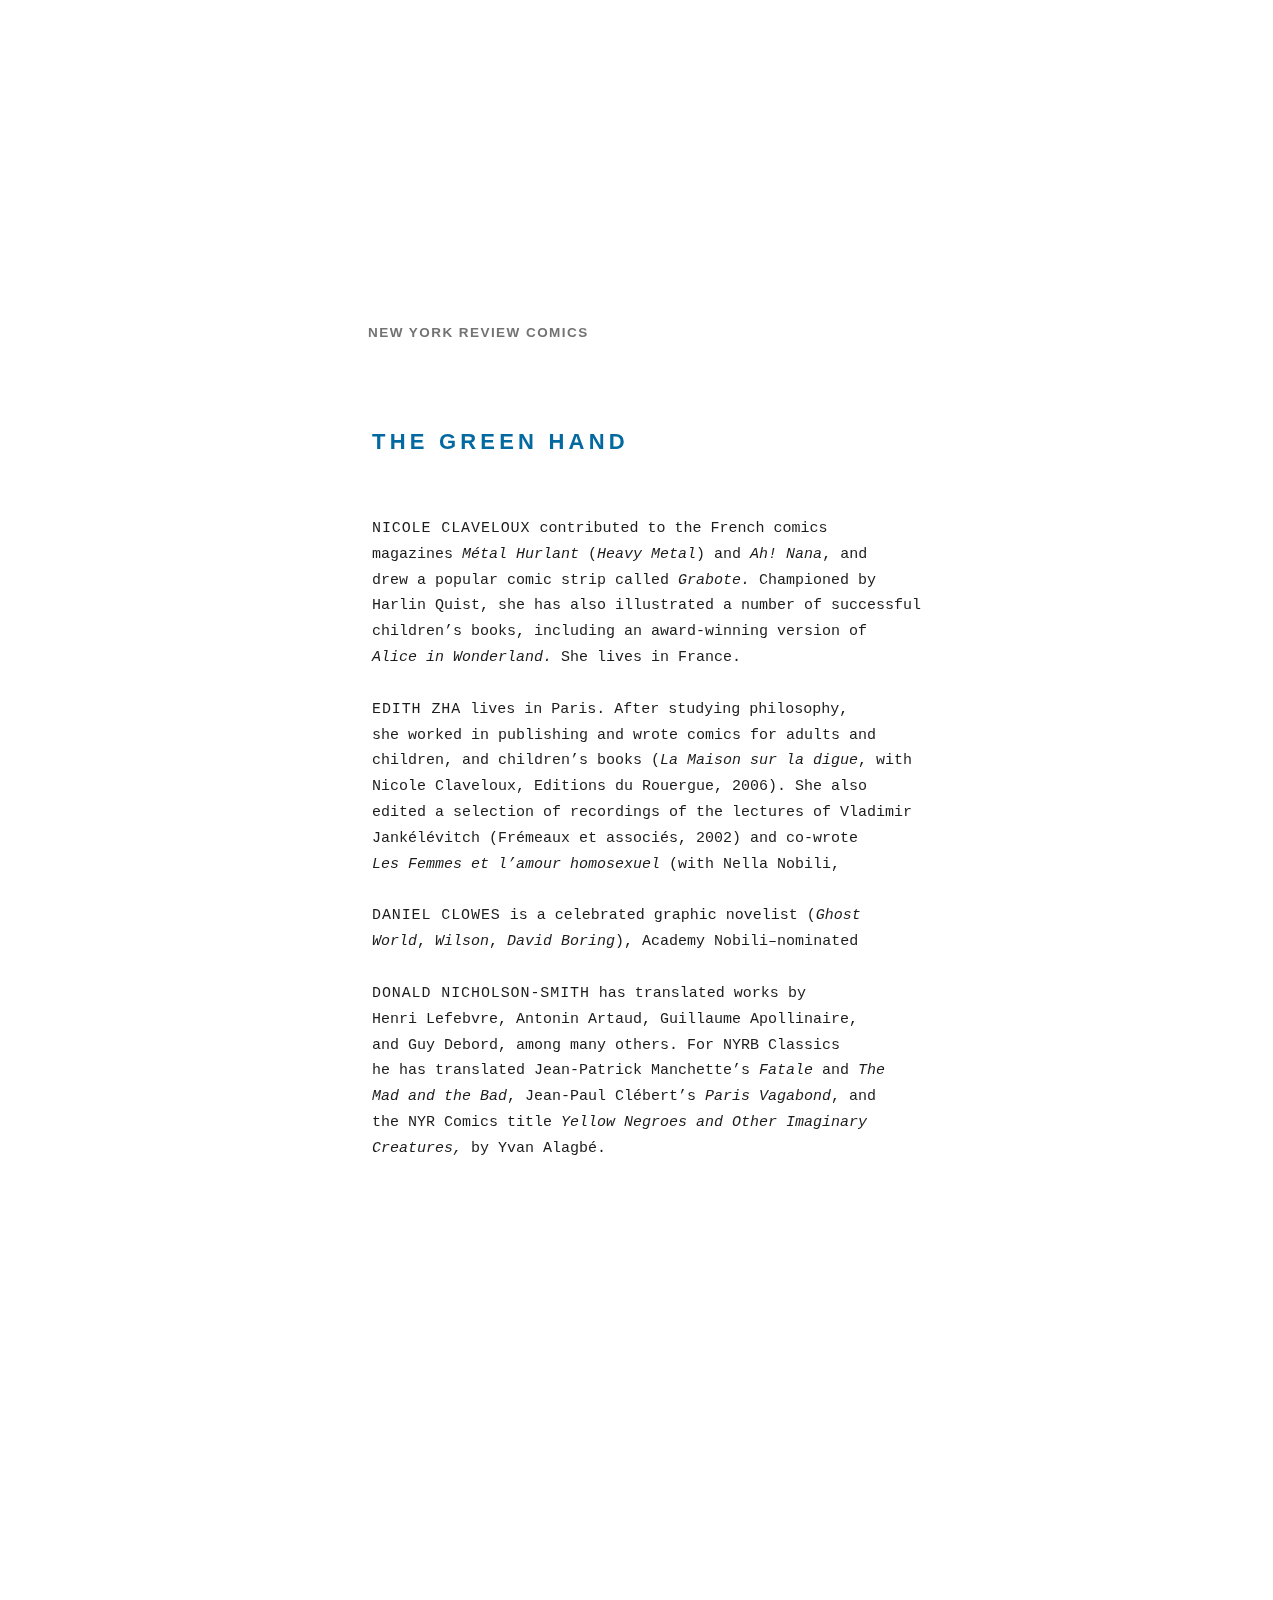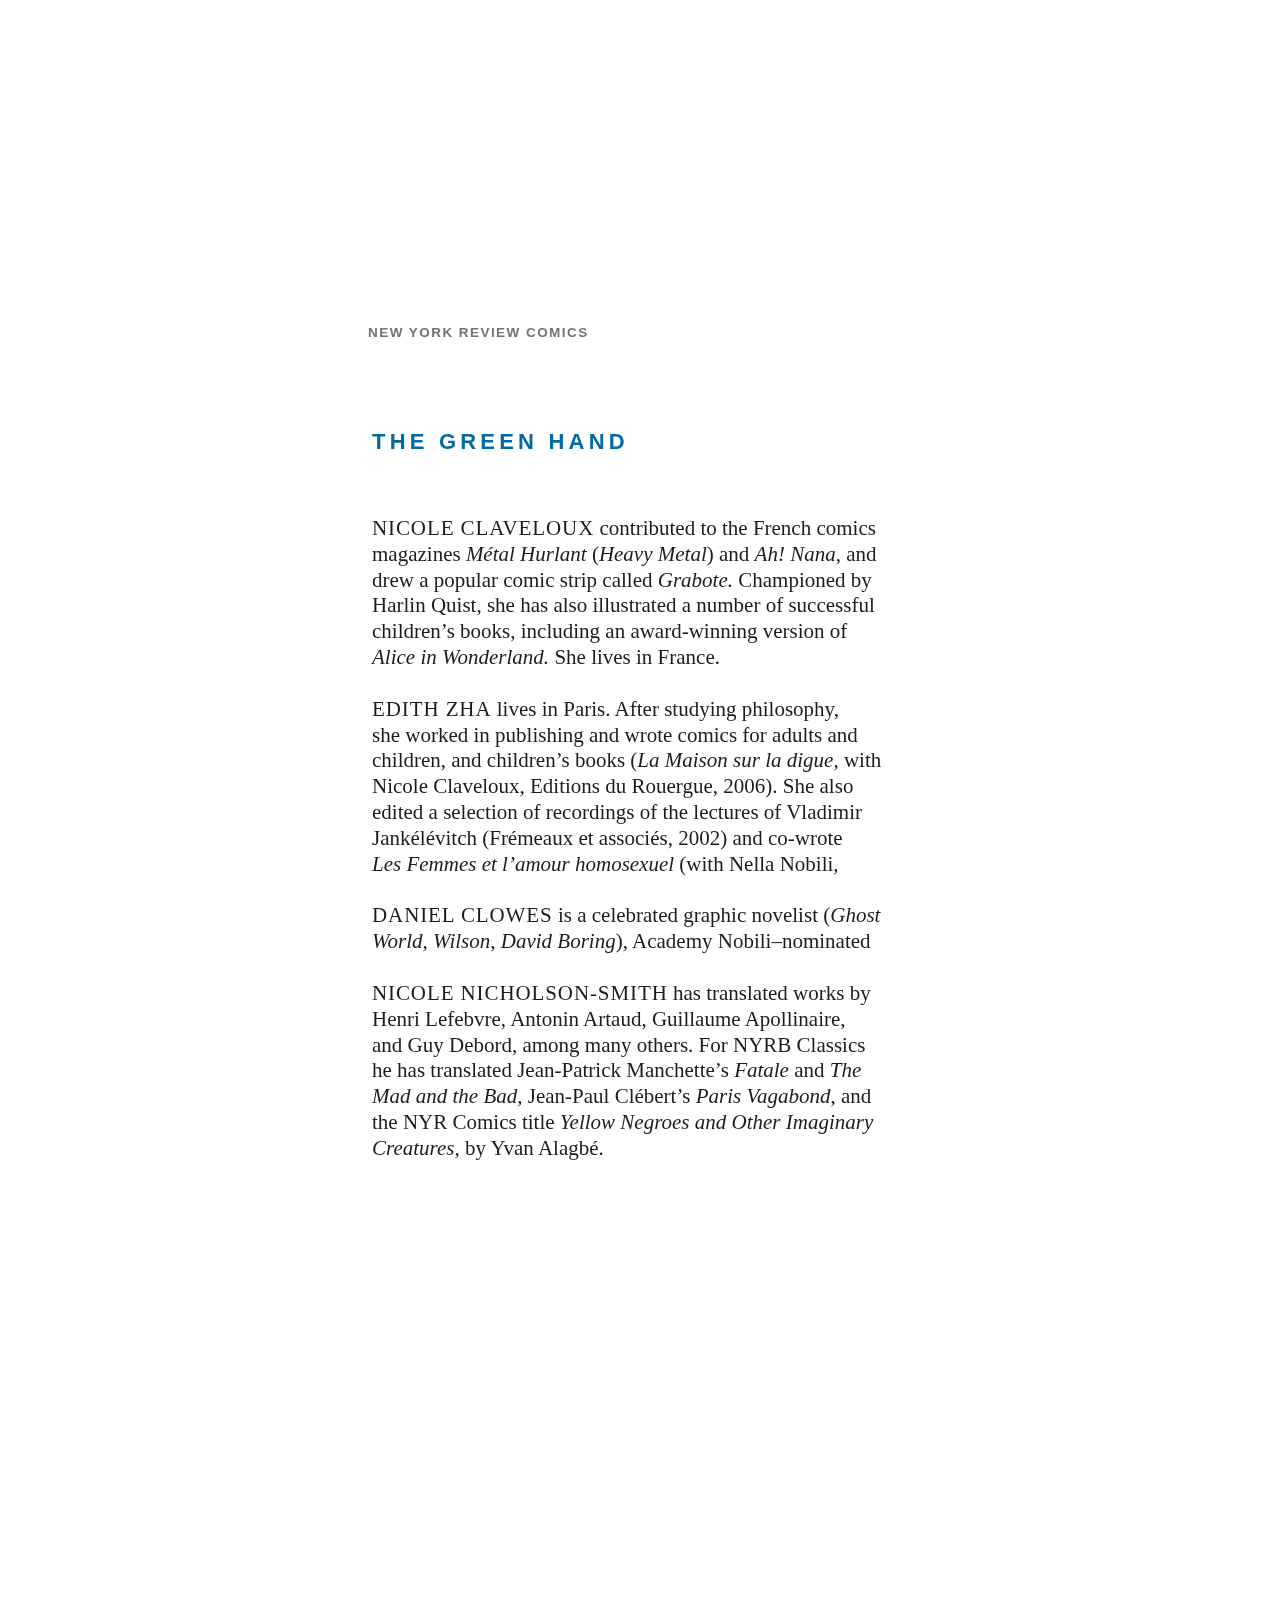--- a/index.html
+++ b/index.html
@@ -40,22 +40,22 @@
       font-size: 22px;
       letter-spacing: 4.2px;
       color: #0369a1;
       white-space: nowrap;
     }
     .bios {
       position: absolute;
       left: 372px;
       top: 516px;
       width: 520px;
-      font-family: Liberation Serif, serif;
-      font-size: 21px;
+      font-family: Liberation Mono, monospace;
+      font-size: 15px;
       color: #1c1c1c;
     }
     .bio {
       margin: 0 0 26px 0;
     }
     .line {
       height: 25.8px;
       line-height: 25.8px;
       white-space: nowrap;
     }
@@ -89,21 +89,21 @@
         <div class="line"><span>Nicole Claveloux, Editions du Rouergue, 2006). She also</span></div>
         <div class="line"><span>edited a selection of recordings of the lectures of Vladimir</span></div>
         <div class="line"><span>Jankélévitch (Frémeaux et associés, 2002) and co-wrote</span></div>
         <div class="line"><span class="it">Les Femmes et l’amour homosexuel</span><span> (with Nella Nobili,</span></div>
       </div>
     <div class="bio">
         <div class="line"><span class="caps">DANIEL CLOWES</span><span> is a celebrated graphic novelist (</span><span class="it">Ghost</span></div>
         <div class="line"><span class="it">World</span><span>, </span><span class="it">Wilson</span><span>, </span><span class="it">David Boring</span><span>), Academy Nobili–nominated</span></div>
       </div>
     <div class="bio">
-        <div class="line"><span class="caps">NICOLE NICHOLSON-SMITH</span><span> has translated works by</span></div>
+        <div class="line"><span class="caps">DONALD NICHOLSON-SMITH</span><span> has translated works by</span></div>
         <div class="line"><span>Henri Lefebvre, Antonin Artaud, Guillaume Apollinaire,</span></div>
         <div class="line"><span>and Guy Debord, among many others. For NYRB Classics</span></div>
         <div class="line"><span>he has translated Jean-Patrick Manchette’s </span><span class="it">Fatale</span><span> and </span><span class="it">The</span></div>
         <div class="line"><span class="it">Mad and the Bad</span><span>, Jean-Paul Clébert’s </span><span class="it">Paris Vagabond</span><span>, and</span></div>
         <div class="line"><span>the NYR Comics title </span><span class="it">Yellow Negroes and Other Imaginary</span></div>
         <div class="line"><span class="it">Creatures,</span><span> by Yvan Alagbé.</span></div>
       </div>
   </div>
 </div>
 

